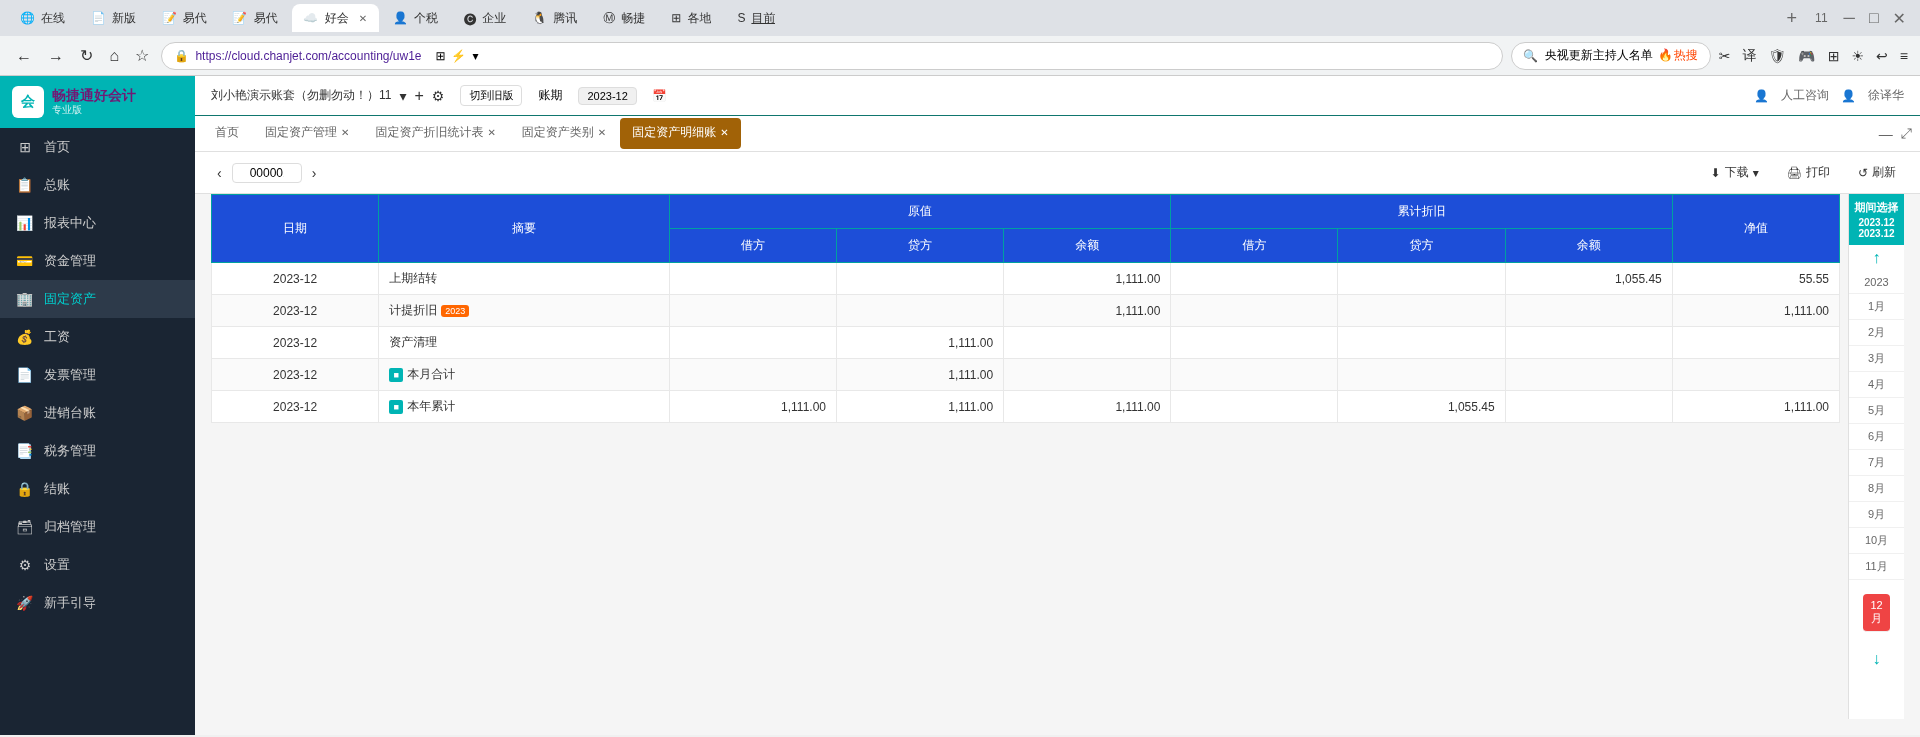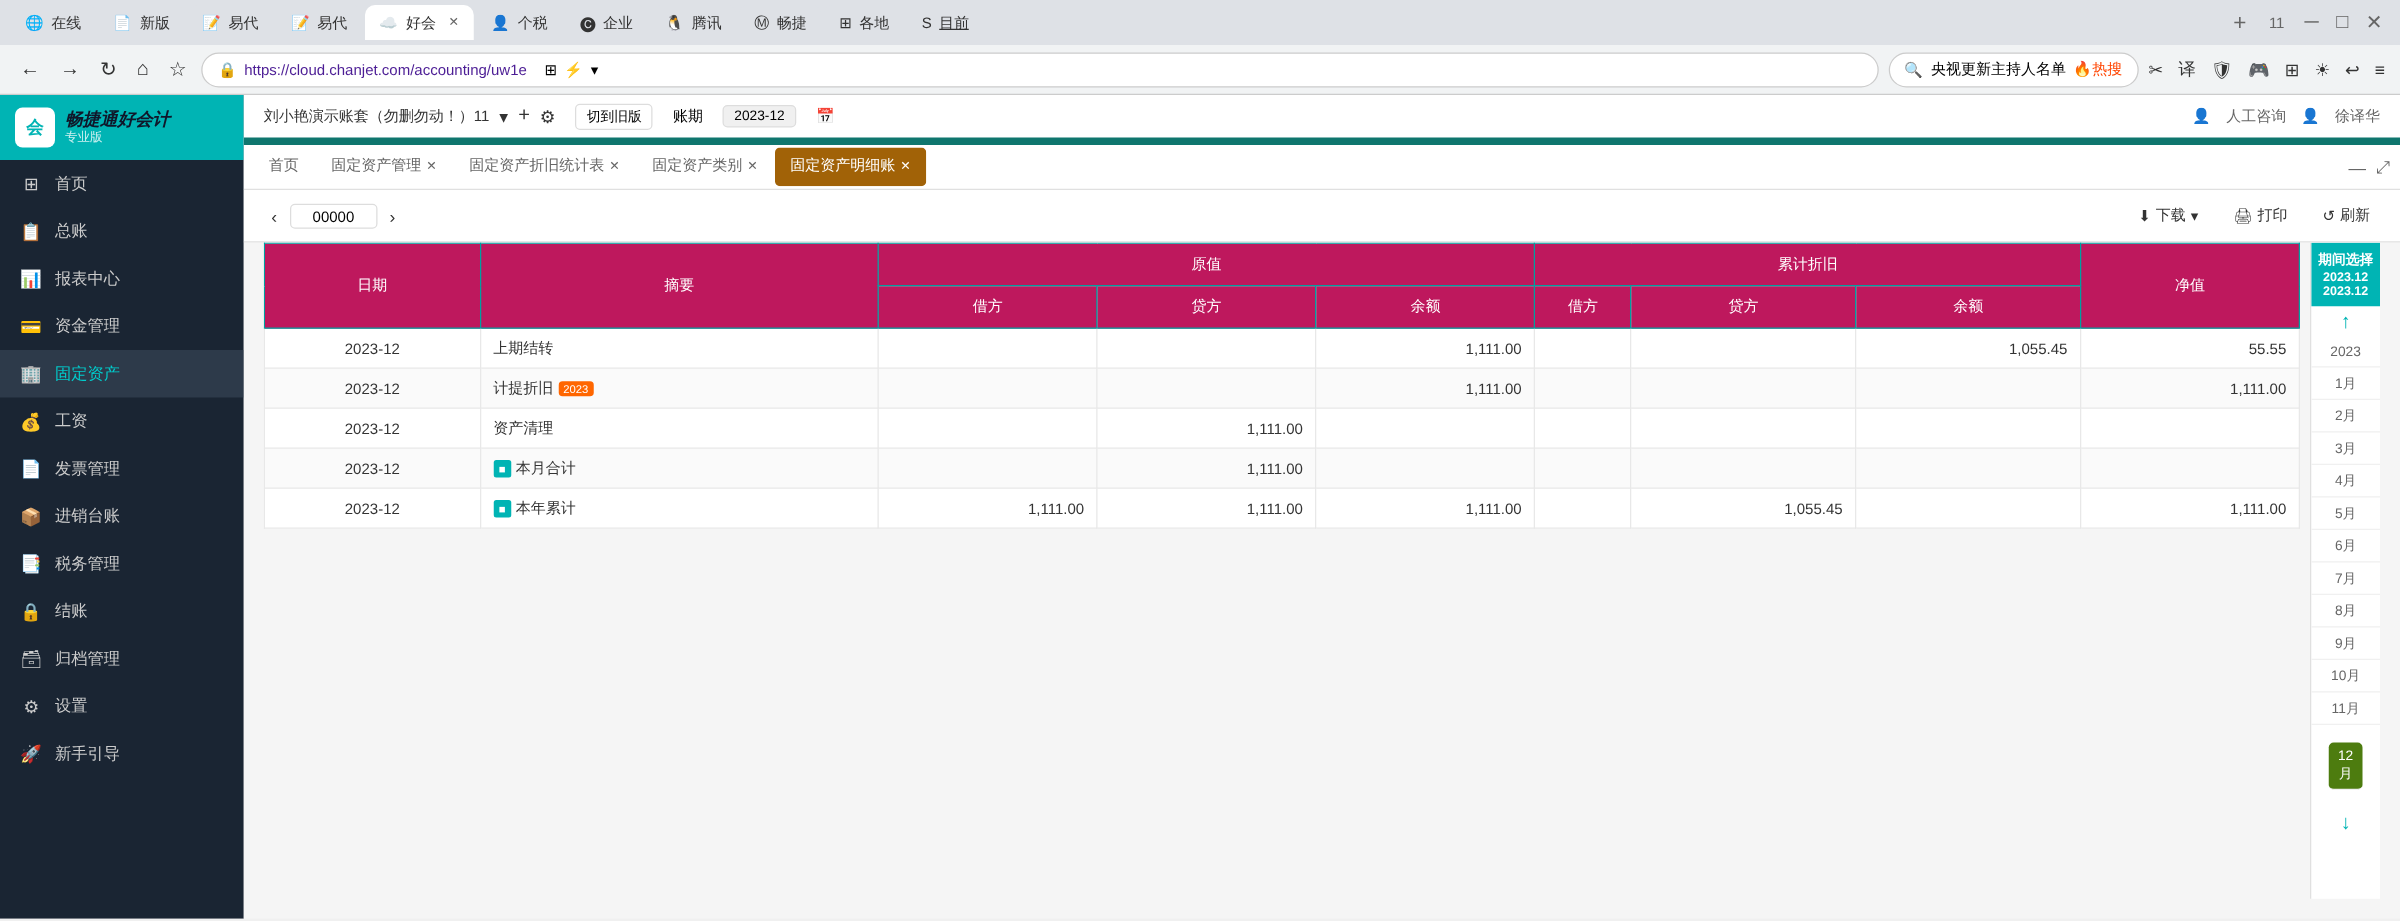--- a/index.html
+++ b/index.html
@@ -21,32 +21,32 @@
     .hot-search { color: #ff4400; font-weight: normal; font-size: 12px; }
     .toolbar-icons { display: flex; gap: 12px; align-items: center; }
     .toolbar-icon { font-size: 14px; cursor: pointer; color: #333; }
 
     
     .app-container { display: flex; width: 1920px; height: 659px; }
 
     
     .sidebar { width: 195px; background: #1a2533; color: #fff; display: flex; flex-direction: column; flex-shrink: 0; }
     .sidebar-logo { background: #00b4b4; padding: 10px 12px; display: flex; align-items: center; gap: 8px; }
-    .logo-text { font-size: 14px; font-weight: bold; color: #0f172a; line-height: 1.2; font-style: italic; }
+    .logo-text { font-size: 14px; font-weight: bold; color: #701a75; line-height: 1.2; }
     .logo-sub { font-size: 10px; color: rgba(255,255,255,0.8); }
     .sidebar-nav { flex: 1; overflow-y: auto; }
     .sidebar-item { display: flex; align-items: center; gap: 10px; padding: 10px 16px; cursor: pointer; color: #ccc; font-size: 13px; }
     .sidebar-item.active { background: #2d3a4a; color: #00cccc; }
     .sidebar-icon { width: 18px; height: 18px; display: flex; align-items: center; justify-content: center; font-size: 14px; }
 
     
     .main-content { flex: 1; display: flex; flex-direction: column; background: #f5f5f5; overflow: hidden; }
 
     
-    .app-header { background: #fff; border-bottom: 6px solid #0f766e; display: flex; align-items: center; padding: 0 16px; height: 40px; gap: 16px; }
+    .app-header { background: #fff; border-bottom: 1px solid #0f766e; display: flex; align-items: center; padding: 0 16px; height: 40px; gap: 16px; }
     .period-info { display: flex; align-items: center; gap: 8px; font-size: 12px; color: #333; }
     .period-badge { background: #f0f0f0; border: 1px solid #ddd; border-radius: 4px; padding: 2px 8px; font-size: 11px; }
     .switch-btn { border: 1px solid #ddd; border-radius: 4px; padding: 2px 8px; font-size: 11px; cursor: pointer; background: #fff; }
     .header-right { margin-left: auto; display: flex; align-items: center; gap: 12px; font-size: 12px; color: #666; }
 
     
     .page-tabs { background: #fff; display: flex; align-items: center; border-bottom: 1px solid #e0e0e0; padding: 0 8px; height: 36px; gap: 2px; }
     .page-tab { display: flex; align-items: center; gap: 4px; padding: 6px 12px; font-size: 12px; cursor: pointer; color: #666; border-bottom: 2px solid transparent; white-space: nowrap; }
     .page-tab.active { color: #fff; background: #a16207; border-radius: 4px; }
     .page-tab .tab-x { font-size: 10px; color: currentColor; cursor: pointer; }
@@ -58,32 +58,32 @@
     .pagination { display: flex; align-items: center; gap: 4px; }
     .page-nav { cursor: pointer; font-size: 14px; color: #333; padding: 2px 6px; }
     .page-input { border: 1px solid #ddd; border-radius: 4px; padding: 2px 17px; width: 70px; font-size: 12px; text-align: center; }
     .toolbar-actions { margin-left: auto; display: flex; gap: 12px; align-items: center; }
     .action-btn { display: flex; align-items: center; gap: 4px; font-size: 12px; color: #333; cursor: pointer; padding: 4px 8px; border: none; background: none; }
 
     
     .table-container { flex: 1; overflow: auto; padding: 0 16px 16px; display: flex; gap: 8px; }
     .main-table-wrap { flex: 1; overflow: auto; }
     .data-table { width: 100%; border-collapse: collapse; background: #fff; }
-    .data-table th { background: #be185d; color: #fff; padding: 8px 2px; text-align: center; font-size: 12px; font-weight: normal; border: 1px solid #00a0a0; white-space: nowrap; }
+    .data-table th { background: #1d4ed8; color: #fff; padding: 8px 22px; text-align: center; font-size: 12px; font-weight: normal; border: 1px solid #00a0a0; white-space: nowrap; }
     .data-table td { padding: 7px 10px; text-align: center; font-size: 12px; border: 1px solid #e8e8e8; color: #333; background: #fff; white-space: nowrap; }
     .data-table tr:nth-child(even) td { background: #fafafa; }
     .data-table .text-right { text-align: right; }
     .data-table .text-left { text-align: left; }
     .row-icon { display: inline-block; width: 14px; height: 14px; background: #00b4b4; border-radius: 2px; color: #fff; font-size: 9px; line-height: 14px; text-align: center; margin-right: 4px; }
 
     
     .period-sidebar { width: 56px; background: #fff; border-left: 1px solid #e0e0e0; display: flex; flex-direction: column; font-size: 11px; overflow-y: auto; }
     .period-header { background: #00b4b4; color: #fff; text-align: center; padding: 6px 4px; font-size: 11px; font-weight: bold; }
     .period-item { padding: 5px 4px; text-align: center; cursor: pointer; color: #666; border-bottom: 1px solid #f0f0f0; font-size: 11px; }
-    .period-item.active { background: #4d7c0f; color: #fff; border-radius: 4px; margin: 14px; }
+    .period-item.active { background: #ef4444; color: #fff; border-radius: 4px; margin: 14px; }
 
     
     .period-arrow { text-align: center; padding: 4px; cursor: pointer; color: #00b4b4; font-size: 16px; }
   </style>
 </head>
 <body>
 
 <div class="browser-chrome">
   <div class="tab-bar">
 

